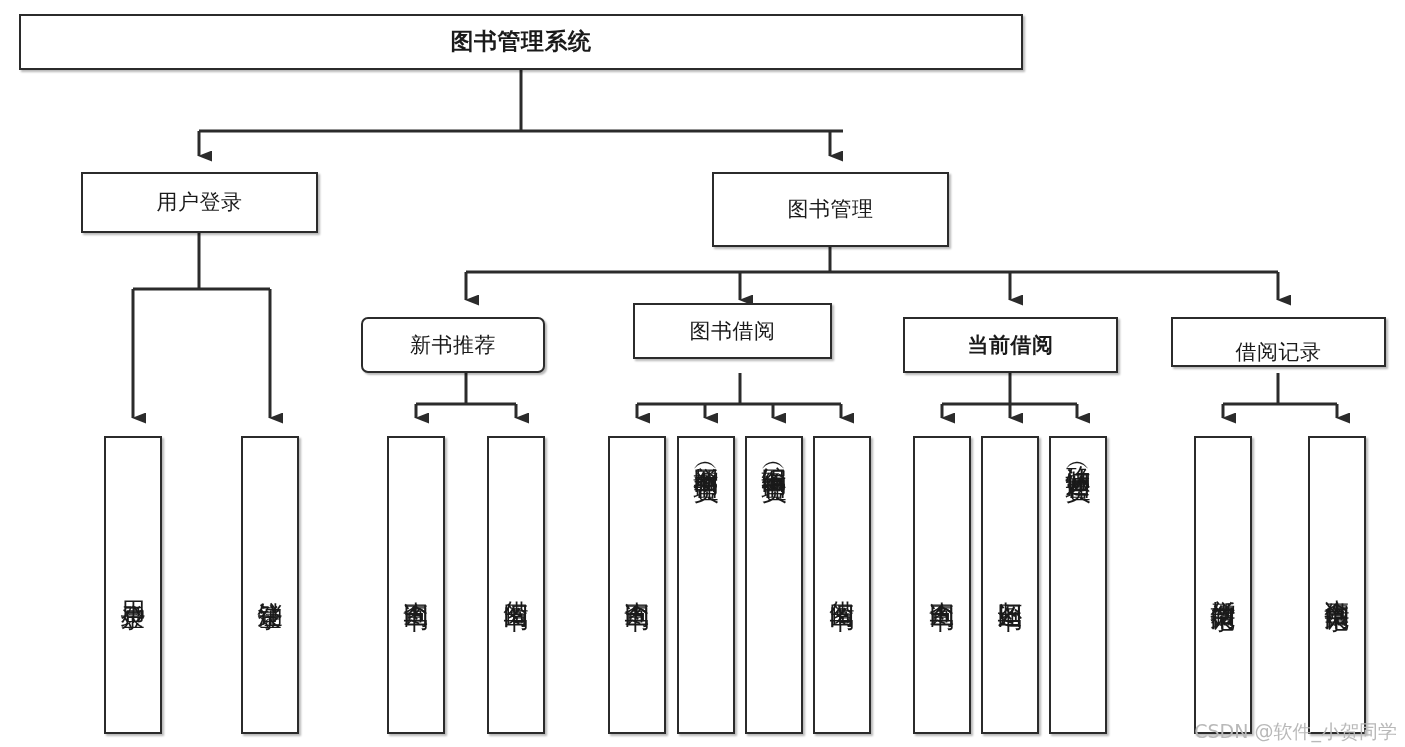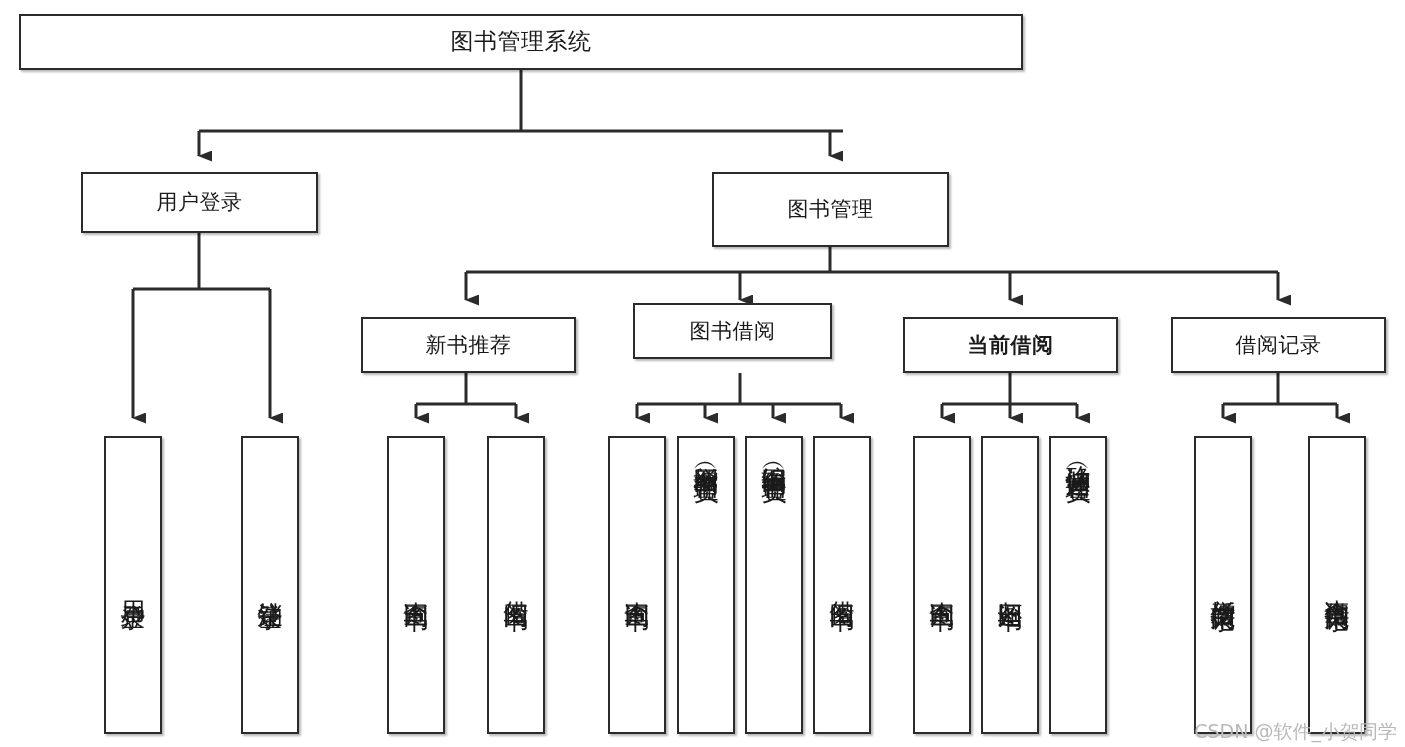--- a/index.html
+++ b/index.html
@@ -133,41 +133,41 @@
       <path d="M1010,404 L1010,418" marker-end="url(#arrow)"></path>
       <path d="M1077,404 L1077,418" marker-end="url(#arrow)"></path>
 
       <path d="M1278,373 L1278,404"></path>
       <path d="M1223,404 L1337,404"></path>
       <path d="M1223,404 L1223,418" marker-end="url(#arrow)"></path>
       <path d="M1337,404 L1337,418" marker-end="url(#arrow)"></path>
     </g>
   </svg>
 
-  <div class="node h root" style="left:19px; top:14px; width:1004px; height:56px;">
+  <div class="node h root" style="left:19px; top:14px; width:1004px; height:56px;font-weight:bold;">
     <span class="label">图书管理系统</span>
   </div>
 
   <div class="node h" style="left:81px; top:172px; width:237px; height:61px;">
     <span class="label">用户登录</span>
   </div>
   <div class="node h" style="left:712px; top:172px; width:237px; height:75px;">
     <span class="label">图书管理</span>
   </div>
 
-  <div class="node h" style="left:361px; top:317px; width:215px; height:56px;">
+  <div class="node h" style="left:361px; top:317px; width:184px; height:56px;border-radius:7px;">
     <span class="label">新书推荐</span>
   </div>
   <div class="node h" style="left:633px; top:303px; width:199px; height:56px;justify-content:center;">
     <span class="label">图书借阅</span>
   </div>
   <div class="node h" style="left:903px; top:317px; width:215px; height:56px;font-weight:bold;">
     <span class="label">当前借阅</span>
   </div>
-  <div class="node h" style="left:1171px; top:317px; width:215px; height:56px;">
+  <div class="node h" style="left:1171px; top:317px; width:215px; height:50px;align-items:flex-end;">
     <span class="label">借阅记录</span>
   </div>
 
   <div class="node v mid" style="left:104px; top:436px; width:58px; height:298px;">
     <span class="label">用户登录</span>
   </div>
   <div class="node v mid" style="left:241px; top:436px; width:58px; height:298px;">
     <span class="label">注销登录</span>
   </div>
 

